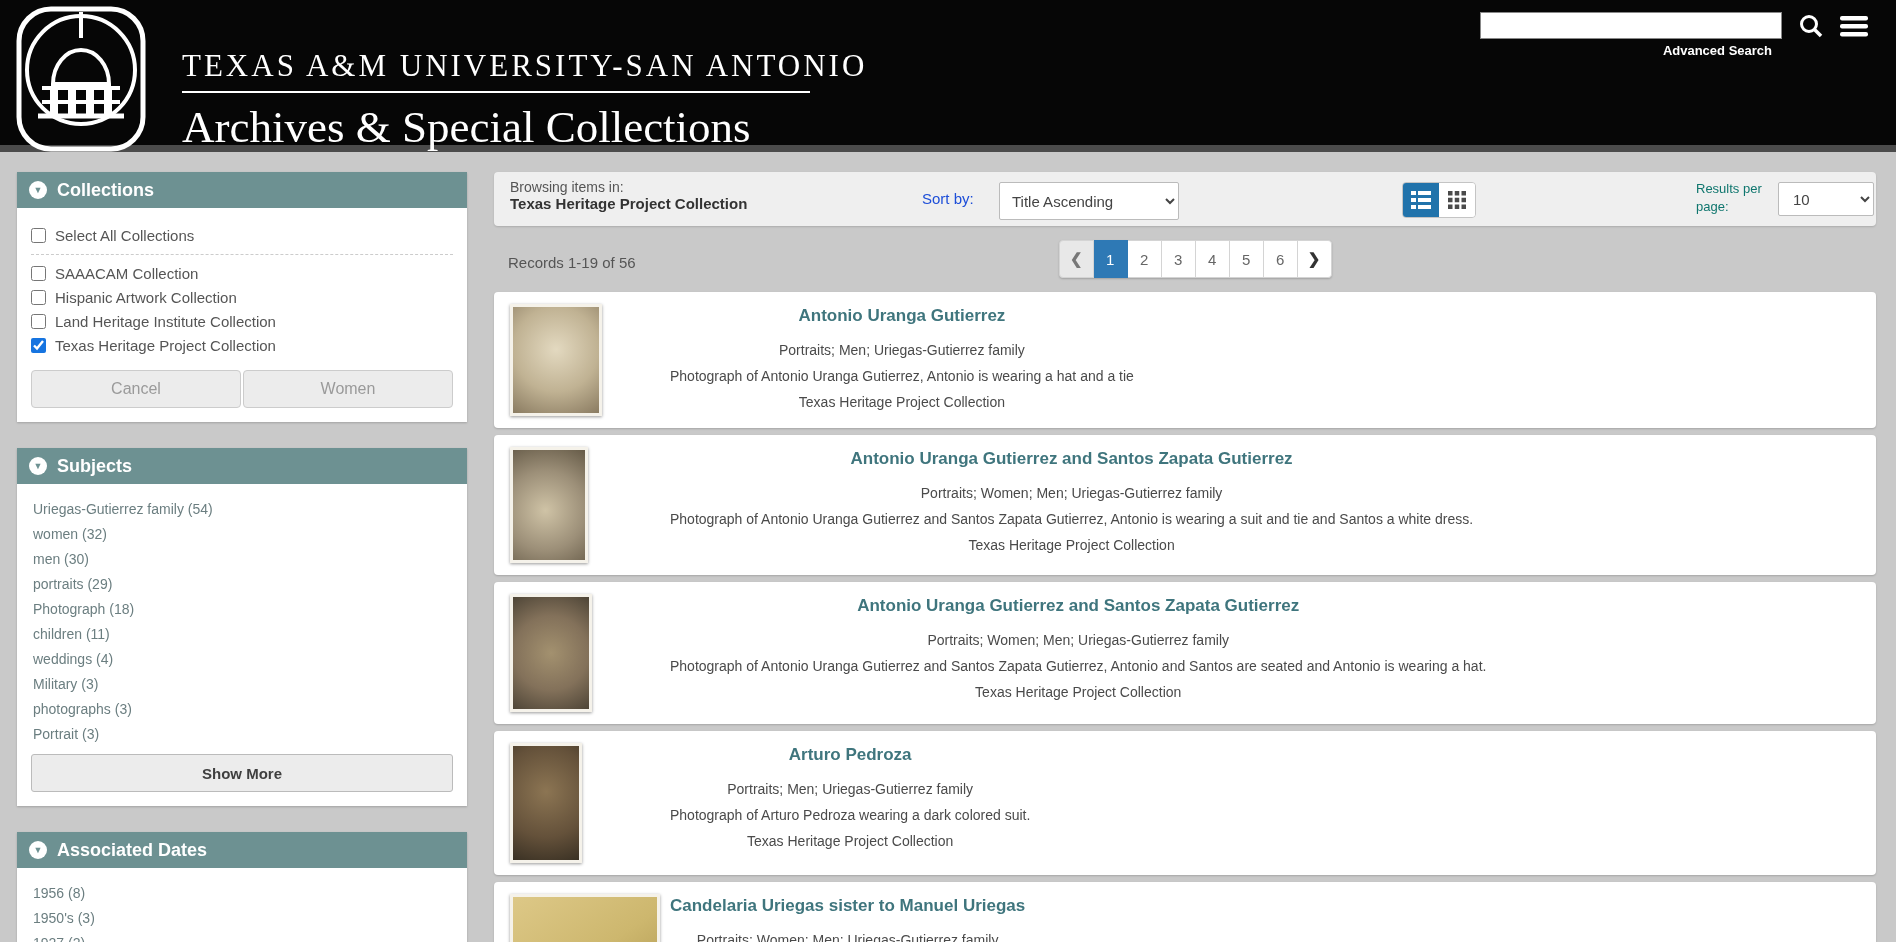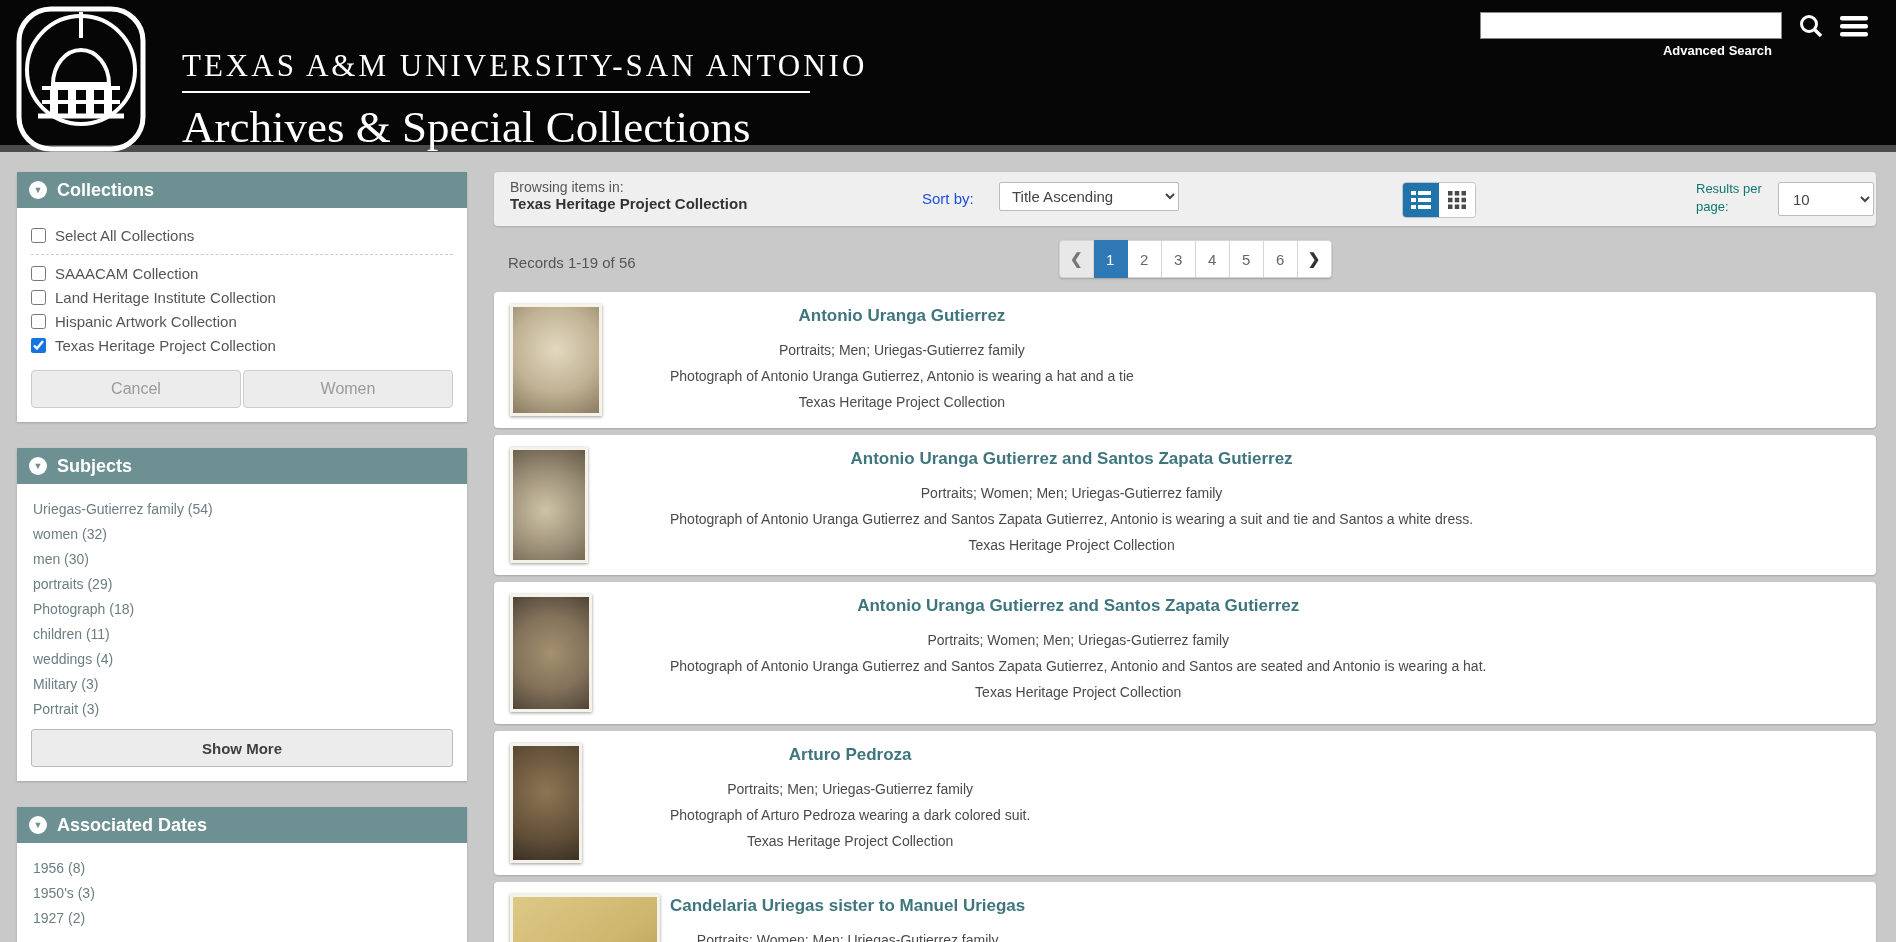--- a/index.html
+++ b/index.html
@@ -37,21 +37,21 @@
   .gray-btn { flex:1; height:38px; background:#ececec; border:1px solid #ccc; border-radius:4px; font-size:16px; color:#9a9a9a; cursor:pointer; }
   .facet-link { display:block; font-size:14px; color:#6b7e80; text-decoration:none; padding:4.5px 2px; }
   .show-more-btn { width:100%; height:38px; background:#ececec; border:1px solid #bbb; border-radius:3px; font-size:15px; font-weight:bold; color:#3f3f3f; cursor:pointer; margin-top:8px; }
 
   
   .toolbar { position:relative; height:54px; background:#efefef; border-radius:4px; box-shadow:0 1px 2px rgba(0,0,0,.15); margin-bottom:10px; }
   .browsing-block { position:absolute; left:16px; top:7px; }
   .browsing-label { font-size:14px; color:#555; }
   .browsing-collection { font-size:15px; font-weight:bold; color:#333; }
   .sort-label { position:absolute; left:428px; top:18px; font-size:15px; color:#1d4ed8; }
-  .sort-select { position:absolute; left:505px; top:10px; width:180px; height:29px; border:1px solid #bbb; border-radius:2px; background:#fff; font-size:15px; color:#444; padding-left:8px; font-family:"Liberation Sans",sans-serif; }
+  .sort-select { position:absolute; left:505px; top:10px; width:180px; height:38px; border:1px solid #bbb; border-radius:2px; background:#fff; font-size:15px; color:#444; padding-left:8px; font-family:"Liberation Sans",sans-serif; }
   .view-toggle { position:absolute; left:908px; top:10px; display:flex; border:1px solid #c4c4c4; border-radius:4px; overflow:hidden; }
   .toggle-btn { width:36px; height:34px; display:flex; align-items:center; justify-content:center; border:none; cursor:pointer; }
   .toggle-btn.active { background:#2173ab; }
   .toggle-btn.inactive { background:#fff; }
   .rpp-label { position:absolute; left:1202px; top:8px; width:76px; font-size:13px; color:#0f766e; line-height:1.35; }
   .rpp-select { position:absolute; left:1284px; top:10px; width:96px; height:34px; border:1px solid #bbb; border-radius:2px; background:#fff; font-size:15px; color:#444; padding-left:10px; font-family:"Liberation Sans",sans-serif; }
 
   
   .records-row { position:relative; height:56px; }
   .records-label { position:absolute; left:14px; top:18px; font-size:15px; color:#555; }
@@ -138,25 +138,25 @@
           <input type="checkbox" style="">
           <span>Select All Collections</span>
         </label>
         <hr class="facet-divider">
         <label class="check-row">
           <input type="checkbox" style="">
           <span>SAAACAM Collection</span>
         </label>
         <label class="check-row">
           <input type="checkbox" style="">
+          <span>Hispanic Artwork Collection</span>
+        </label>
+        <label class="check-row">
+          <input type="checkbox" style="">
           <span>Land Heritage Institute Collection</span>
-        </label>
-        <label class="check-row">
-          <input type="checkbox" style="">
-          <span>Hispanic Artwork Collection</span>
         </label>
         <label class="check-row">
           <input type="checkbox" checked="" style="">
           <span>Texas Heritage Project Collection</span>
         </label>
         <div class="btn-row">
           <button class="gray-btn">Cancel</button>
           <button class="gray-btn">Women</button>
         </div>
       </div>
@@ -169,20 +169,21 @@
       </div>
       <div class="panel-body">
         <a href="#" class="facet-link">Uriegas-Gutierrez family (54)</a>
         <a href="#" class="facet-link">women (32)</a>
         <a href="#" class="facet-link">men (30)</a>
         <a href="#" class="facet-link">portraits (29)</a>
         <a href="#" class="facet-link">Photograph (18)</a>
         <a href="#" class="facet-link">children (11)</a>
         <a href="#" class="facet-link">weddings (4)</a>
         <a href="#" class="facet-link">Military (3)</a>
+        <a href="#" class="facet-link">photographs (3)</a>
         <a href="#" class="facet-link">Portrait (3)</a>
         <button class="show-more-btn">Show More</button>
       </div>
     </section>
 
     <section class="panel">
       <div class="panel-header">
         <span class="caret-circle">▼</span>
         <span class="panel-title">Associated Dates</span>
       </div>

